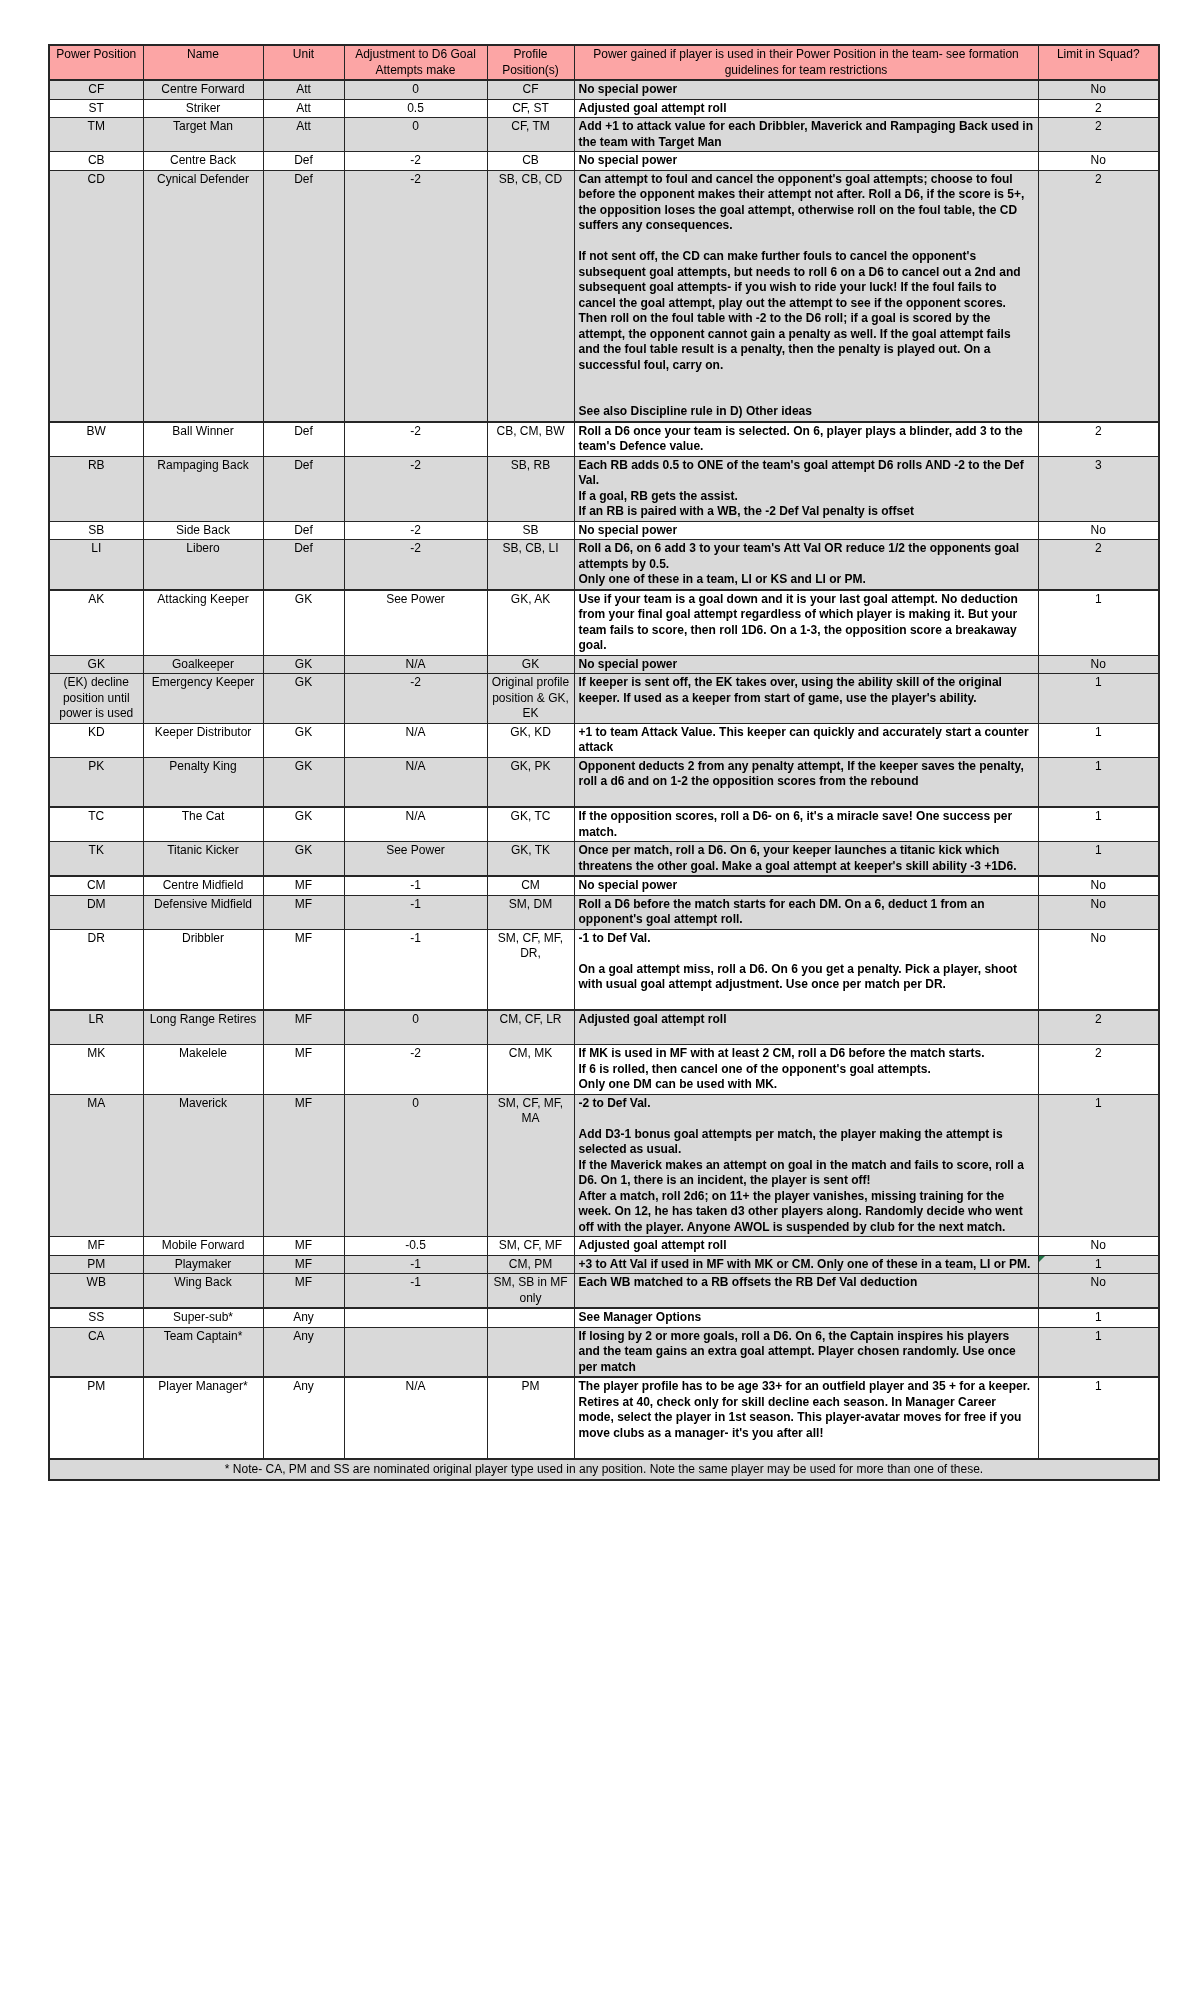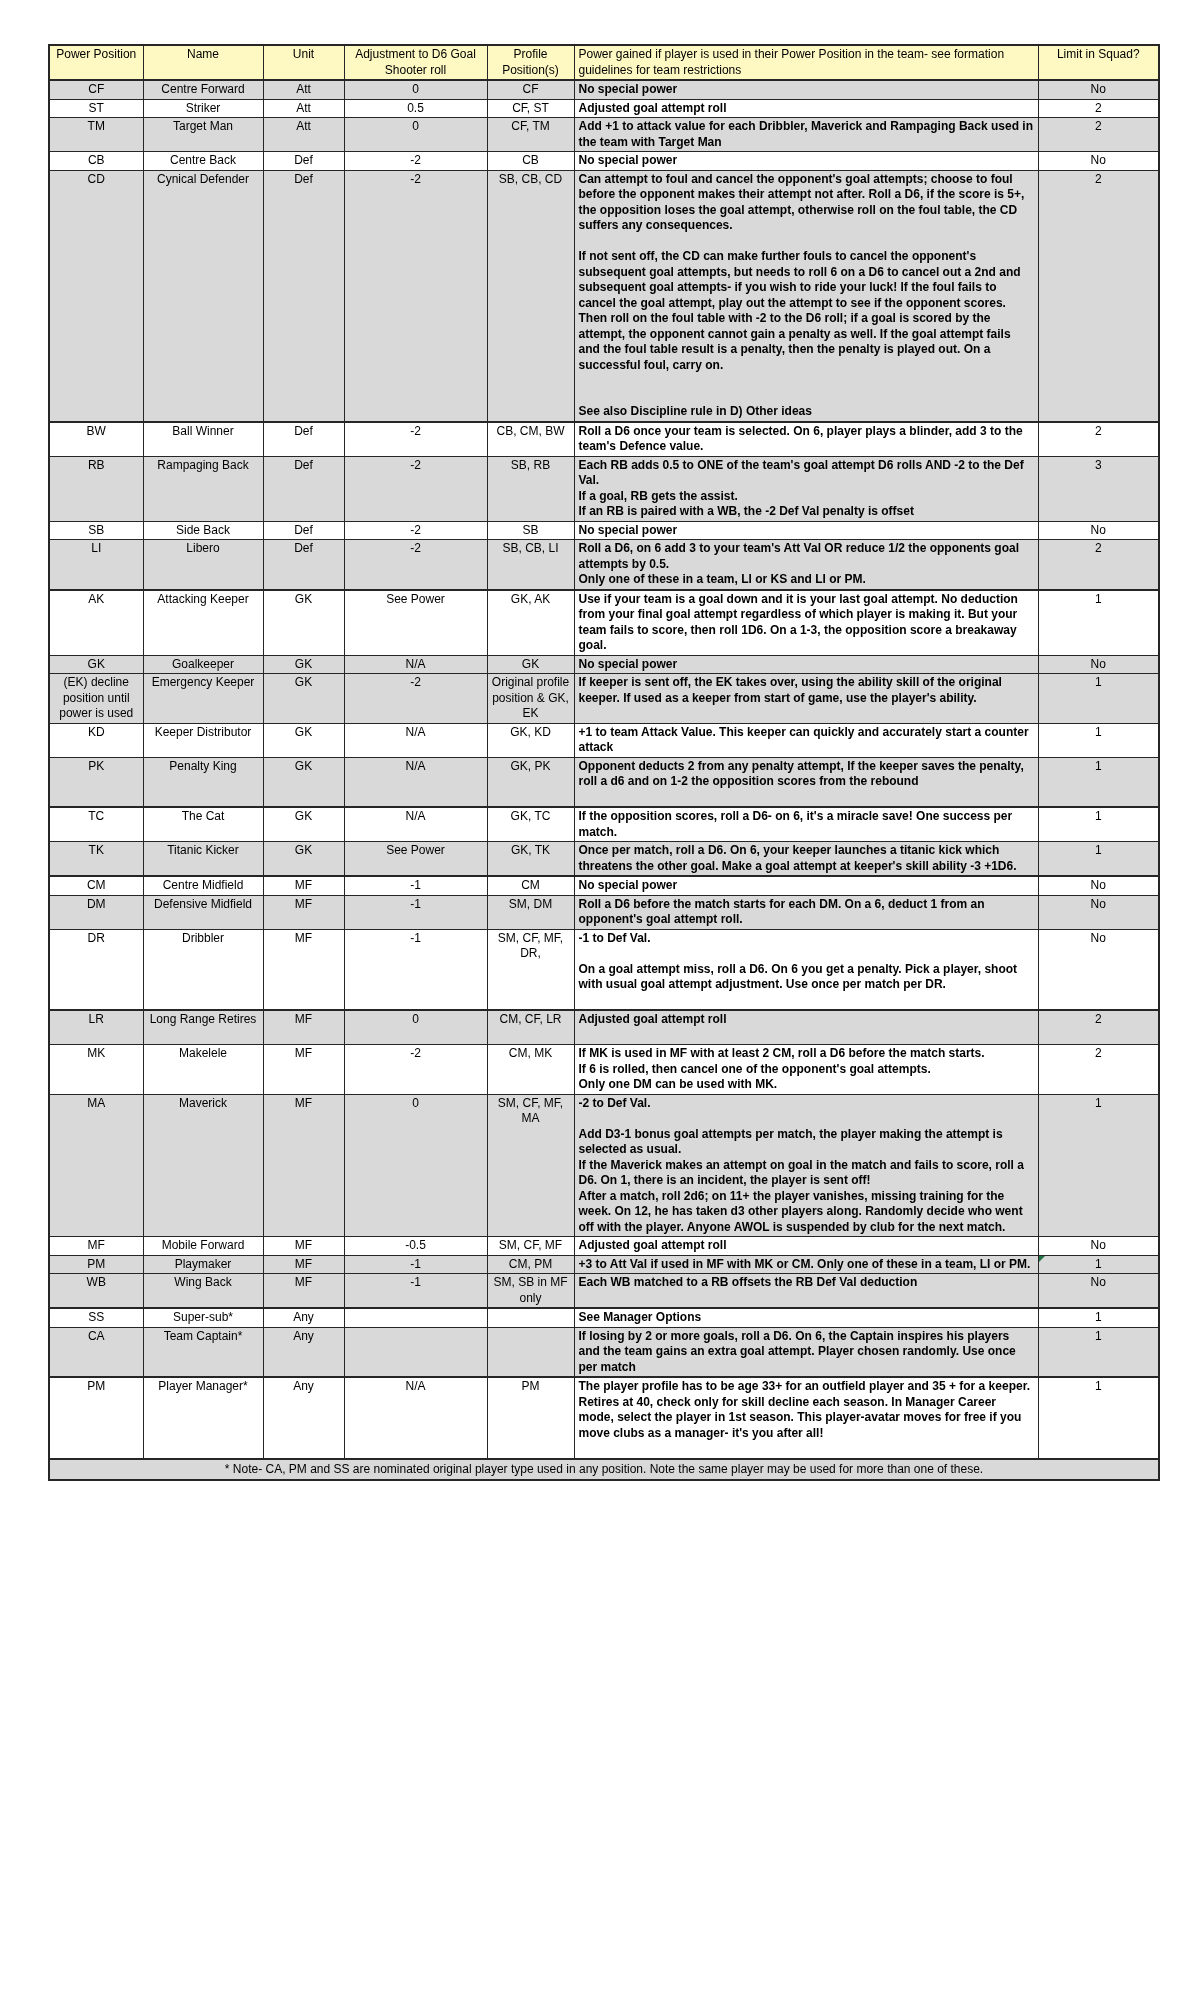--- a/index.html
+++ b/index.html
@@ -15,25 +15,25 @@
   }
   .power-table th,.power-table td{
     border:1px solid #262626;
     padding:1px 4px;
     vertical-align:top;
     text-align:center;
     overflow:hidden;
   }
   .power-table thead th{
     font-weight:normal;
-    background:#fef9c3;
+    background:#fca5a5;
     border-bottom:2px solid #262626;
     margin-left:8px;
   }
-  .power-table th.h-desc{text-align:left;}
+  .power-table th.h-desc{text-align:center;}
   .power-table td.desc{
     text-align:left;
     white-space:pre-line;
     font-weight:bold;
   }
   tr.shaded td{background:#d9d9d9;}
   tr.thick-top td{border-top-width:2px;margin-left:16px;}
   td.marker{position:relative;}
   td.marker::before{
     content:"";position:absolute;top:0;left:0;width:0;height:0;
@@ -58,21 +58,21 @@
       <col style="width:143px">
       <col style="width:87px">
       <col style="width:464px">
       <col style="width:121px">
     </colgroup>
     <thead>
       <tr>
         <th>Power Position</th>
         <th>Name</th>
         <th>Unit</th>
-        <th>Adjustment to D6 Goal Shooter roll</th>
+        <th>Adjustment to D6 Goal Attempts make</th>
         <th>Profile Position(s)</th>
         <th class="h-desc">Power gained if player is used in their Power Position in the team- see formation guidelines for team restrictions</th>
         <th>Limit in Squad?</th>
       </tr>
     </thead>
     <tbody>
         <tr class="shaded">
           <td>CF</td>
           <td>Centre Forward</td>
           <td>Att</td>

